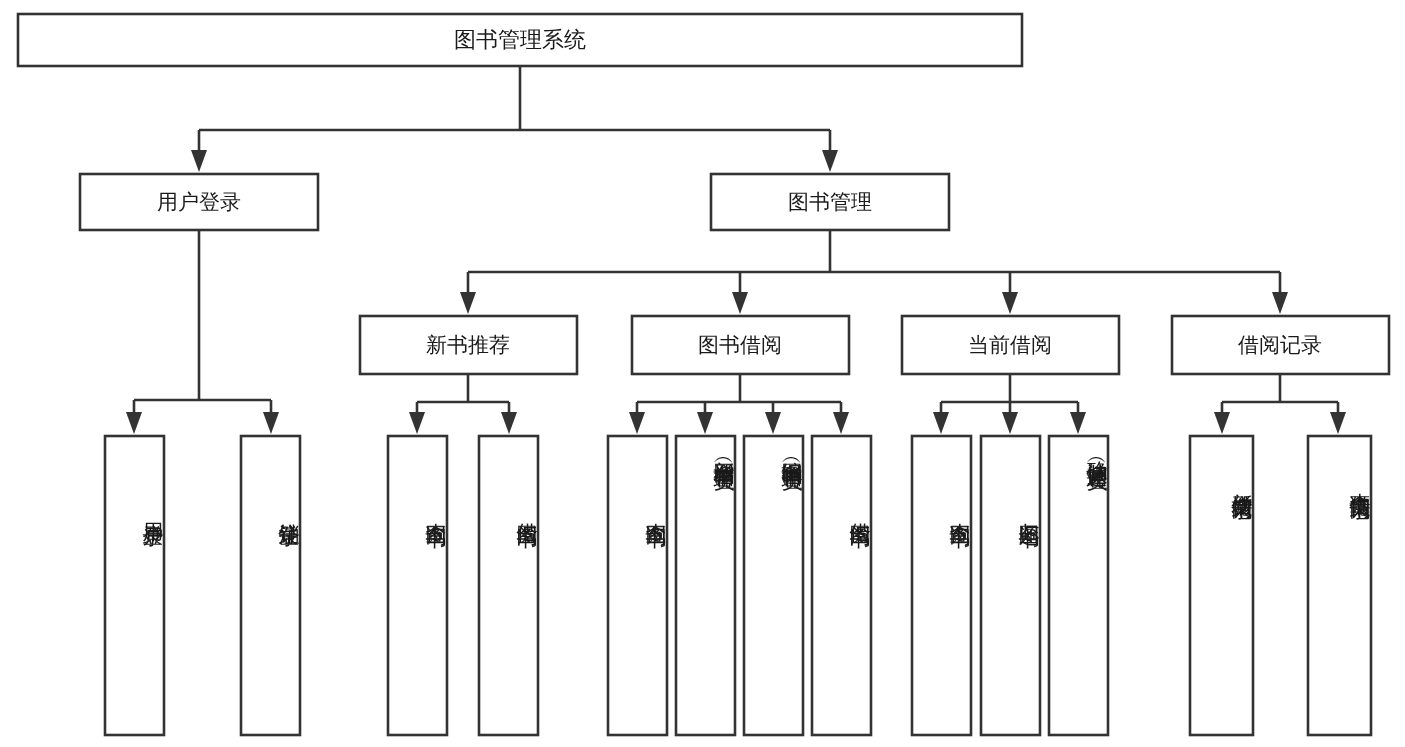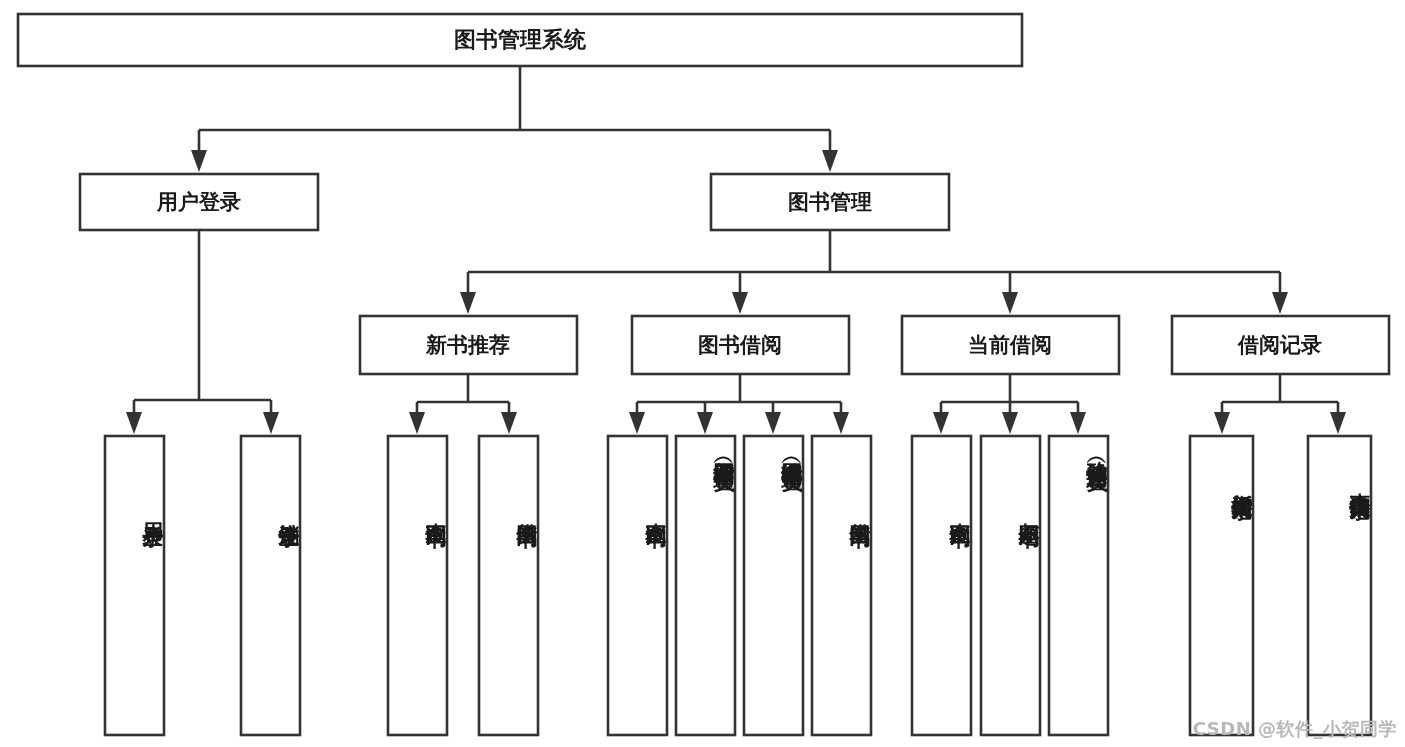--- a/index.html
+++ b/index.html
@@ -11,21 +11,20 @@
     width: 1405px;
     height: 747px;
     font-family: "DejaVu Sans", "Liberation Sans", sans-serif;
     overflow: hidden;
   }
   #diagram-root {
     position: relative;
     width: 1405px;
     height: 747px;
     background: #ffffff;
-    font-weight: bold;
   }
   svg.diagram {
     position: absolute;
     top: 0;
     left: 0;
     width: 1405px;
     height: 747px;
   }
   .node-box {
     fill: #ffffff;
@@ -222,15 +221,14 @@
   <div class="leaf-label" style="left:744px; top:444px; width:59px;">编辑图书（管理员）</div>
   <div class="leaf-label" style="left:812px; top:506px; width:59px;">借阅图书</div>
 
   <div class="leaf-label" style="left:912px; top:506px; width:59px;">查询图书</div>
   <div class="leaf-label" style="left:981px; top:506px; width:59px;">归还图书</div>
   <div class="leaf-label" style="left:1049px; top:444px; width:59px;">确认归还（管理员）</div>
 
   <div class="leaf-label" style="left:1190px; top:476px; width:63px;">新增借阅记录</div>
   <div class="leaf-label" style="left:1308px; top:476px; width:63px;">查询借阅记录</div>
 
-  <div class="watermark">CSDN @软件_小贺同学</div>
 
 </div>
 
 </body></html>

